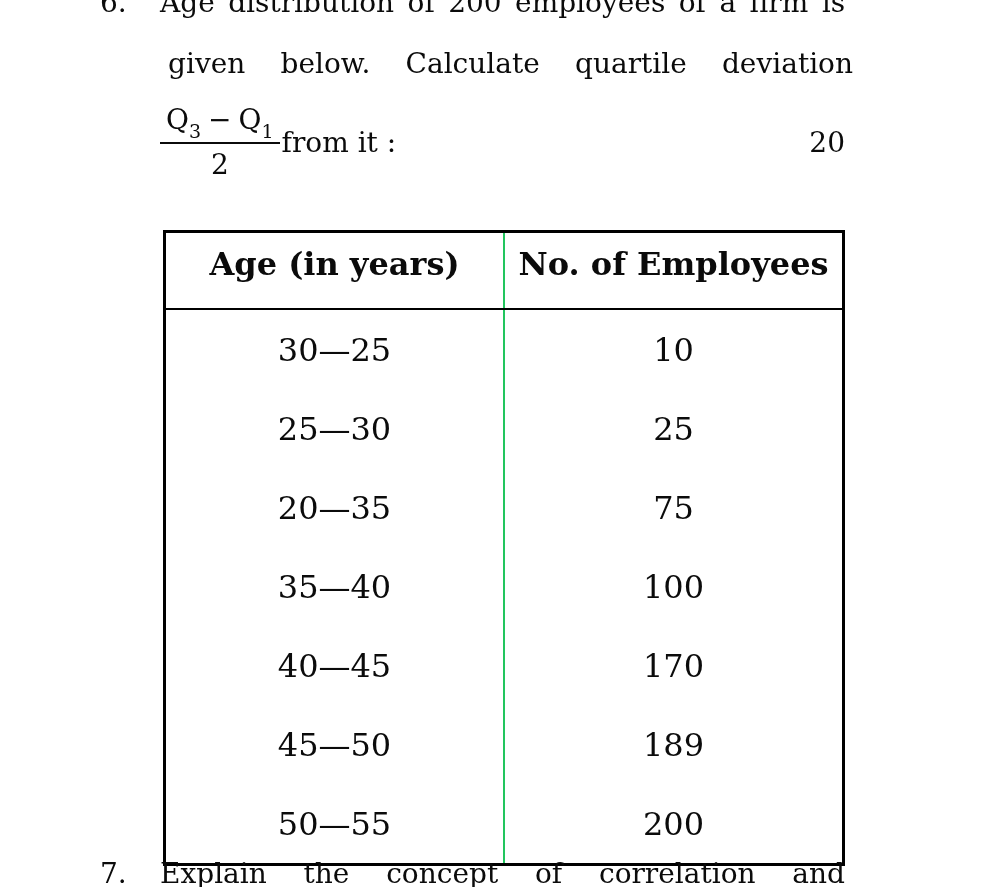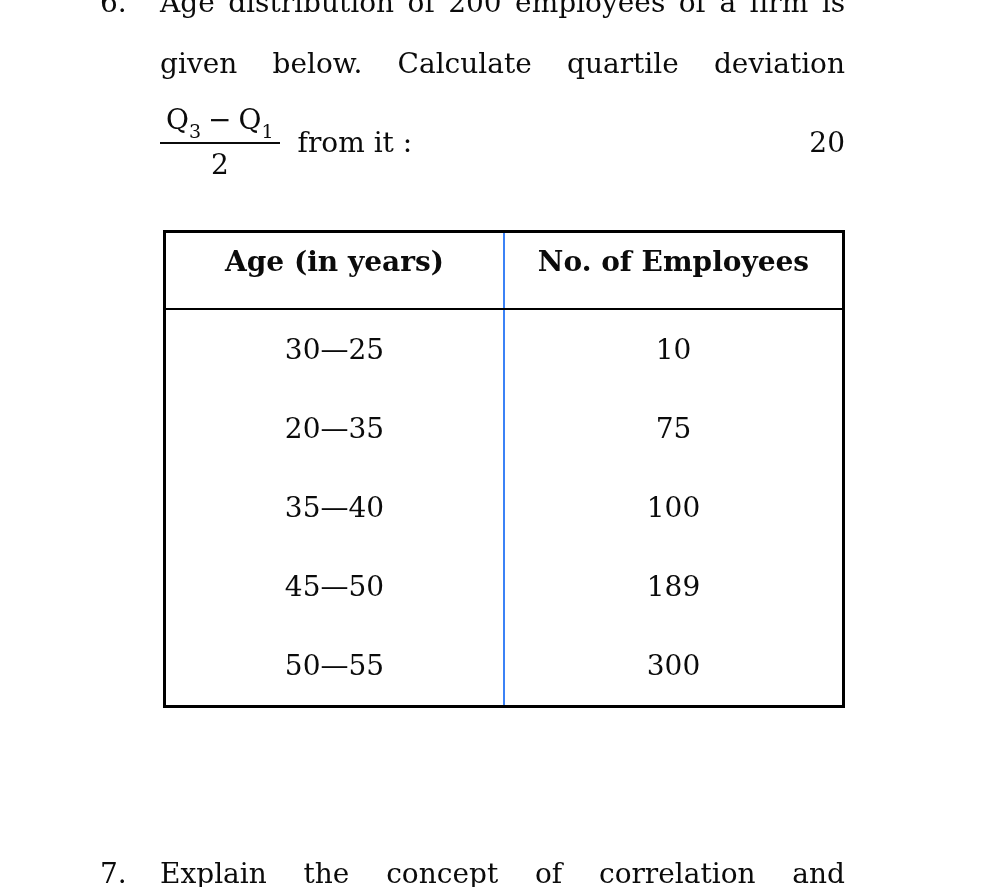--- a/index.html
+++ b/index.html
@@ -27,21 +27,21 @@
     flex: none;
     width: 60px;
   }
   .justified {
     flex: 1;
     white-space: normal;
     text-align: justify;
     text-align-last: justify;
   }
   .line-1 { left: 100px; top: -15px; width: 745px; }
-  .line-2 { left: 160px; top: 46px;  width: 685px; }
+  .line-2 { left: 168px; top: 46px;  width: 685px; }
   .line-7 { left: 100px; top: 856px; width: 745px; }
 
   .formula-row {
     position: absolute;
     left: 160px;
     top: 103px;
     width: 685px;
     display: flex;
     align-items: center;
     font-size: 28px;
@@ -62,51 +62,51 @@
     position: relative;
     top: 11px;
   }
   .frac-minus { padding: 0 7px; }
   .frac-bar {
     width: 100%;
     height: 2px;
     background: #0b0b0b;
   }
   .frac-den { padding-top: 4px; }
-  .from-text { margin-left: 18px; }
+  .from-text { margin-left: 2px; }
   .marks-value { margin-left: auto; }
 
   .data-table {
     position: absolute;
     left: 163px;
     top: 230px;
     width: 682px;
     border-collapse: collapse;
     border: 3px solid #000000;
     table-layout: fixed;
   }
   .data-table th, .data-table td {
     text-align: center;
-    font-size: 28px;
+    font-size: 32px;
   }
   .data-table th {
     height: 62px;
     vertical-align: top;
     padding-top: 12px;
     border-bottom: 2px solid #000000;
     font-weight: bold;
   }
   .data-table td {
     height: 77px;
     vertical-align: middle;
     font-weight: normal;
   }
   .data-table th + th,
   .data-table td + td {
-    border-left: 2px solid #3b82f6;
+    border-left: 2px solid #22c55e;
   }
 </style>
 </head>
 <body>
 
 <div class="page">
 
   <div class="text-line line-1">
     <span class="q-marker">6.</span>
     <span class="justified">Age distribution of 200 employees of a firm is</span>
@@ -138,34 +138,42 @@
         <th>Age (in years)</th>
         <th>No. of Employees</th>
       </tr>
     </thead>
     <tbody>
       <tr>
         <td>30—25</td>
         <td>10</td>
       </tr>
       <tr>
+        <td>25—30</td>
+        <td>25</td>
+      </tr>
+      <tr>
         <td>20—35</td>
         <td>75</td>
       </tr>
       <tr>
         <td>35—40</td>
         <td>100</td>
       </tr>
       <tr>
+        <td>40—45</td>
+        <td>170</td>
+      </tr>
+      <tr>
         <td>45—50</td>
         <td>189</td>
       </tr>
       <tr>
         <td>50—55</td>
-        <td>300</td>
+        <td>200</td>
       </tr>
     </tbody>
   </table>
 
   <div class="text-line line-7">
     <span class="q-marker">7.</span>
     <span class="justified">Explain the concept of correlation and</span>
   </div>
 
 </div>

